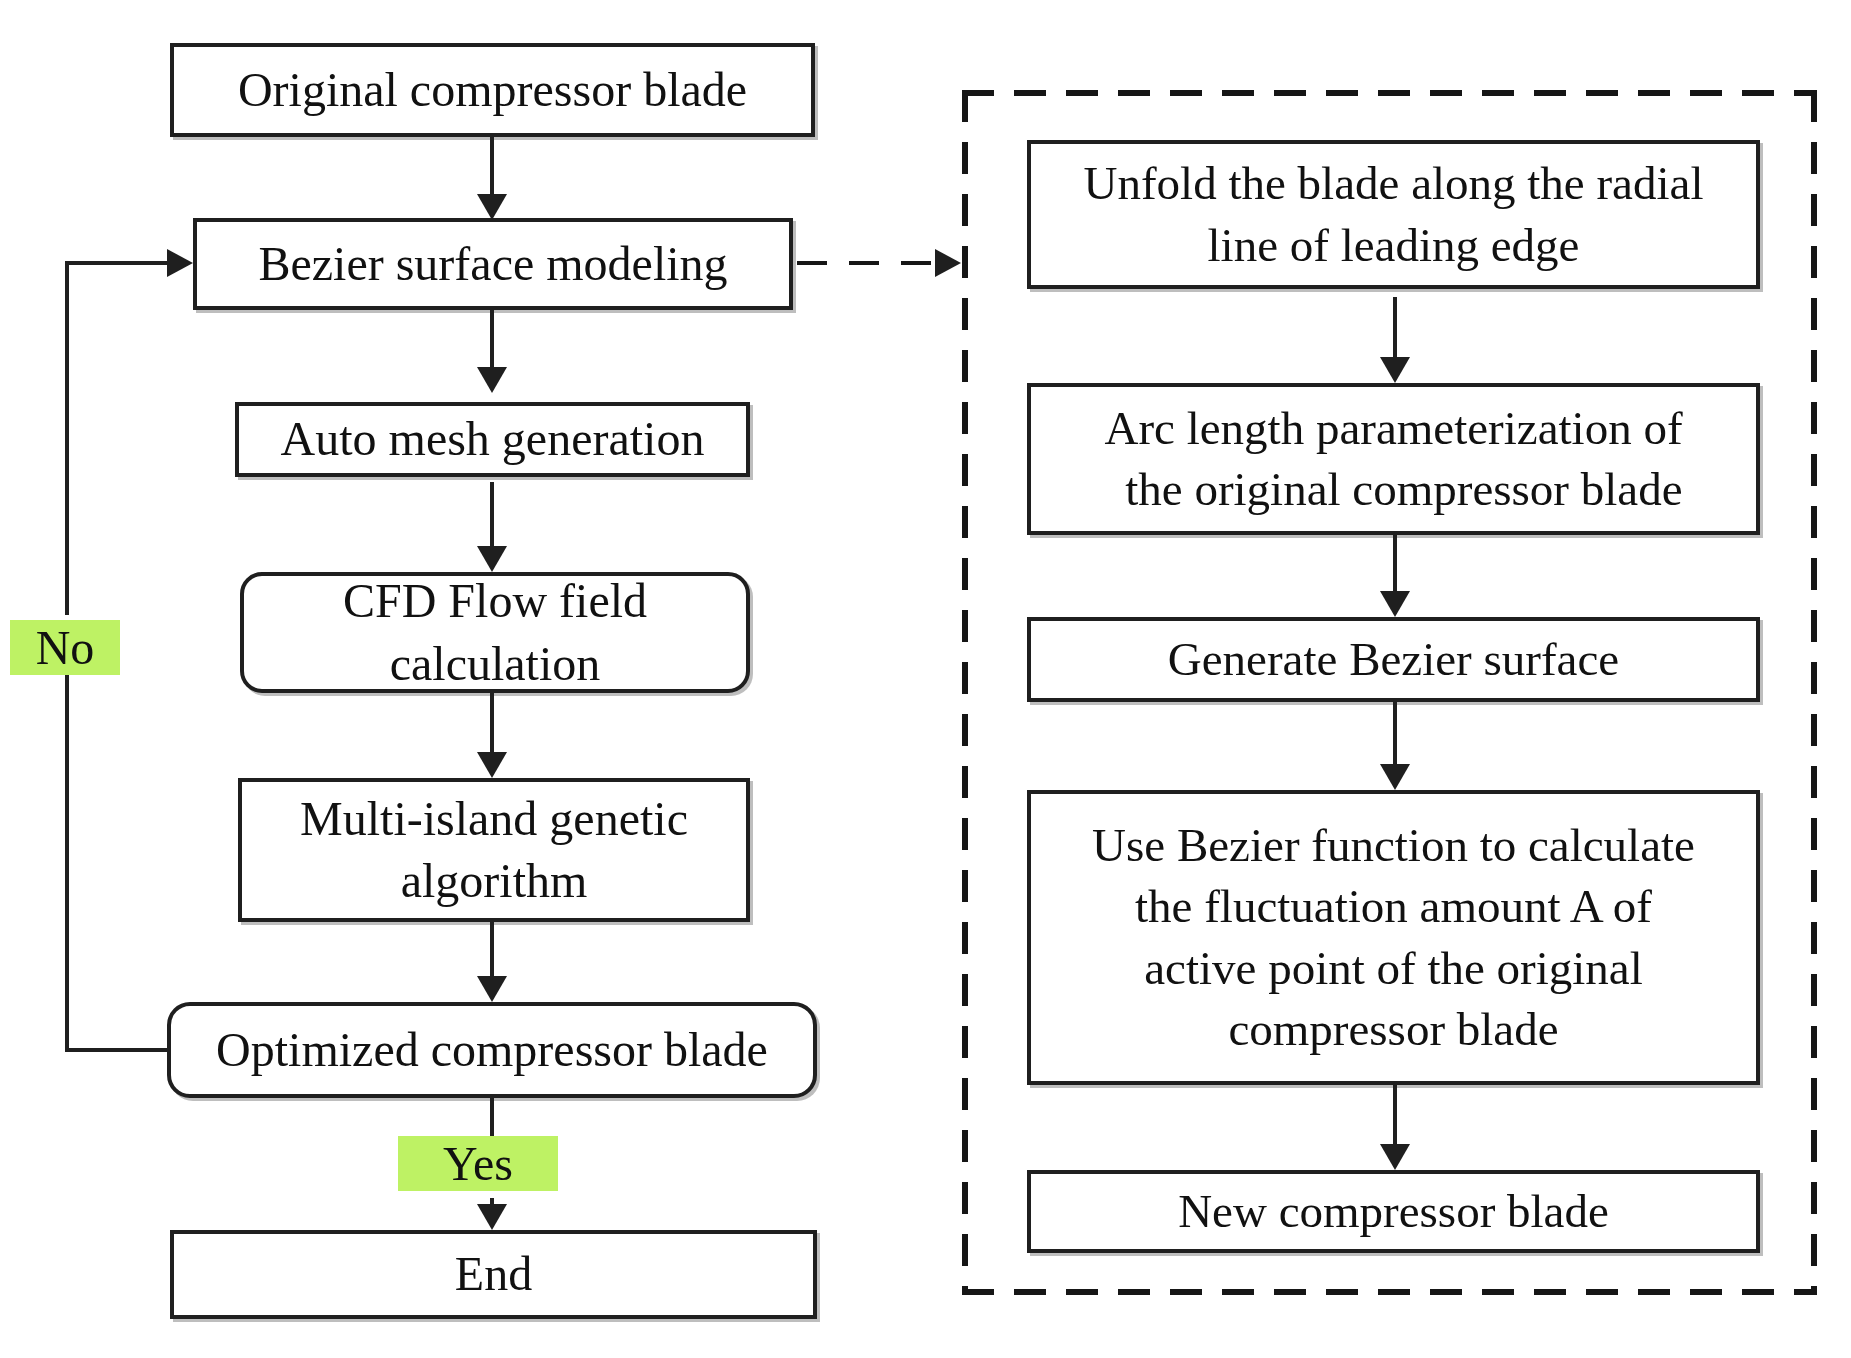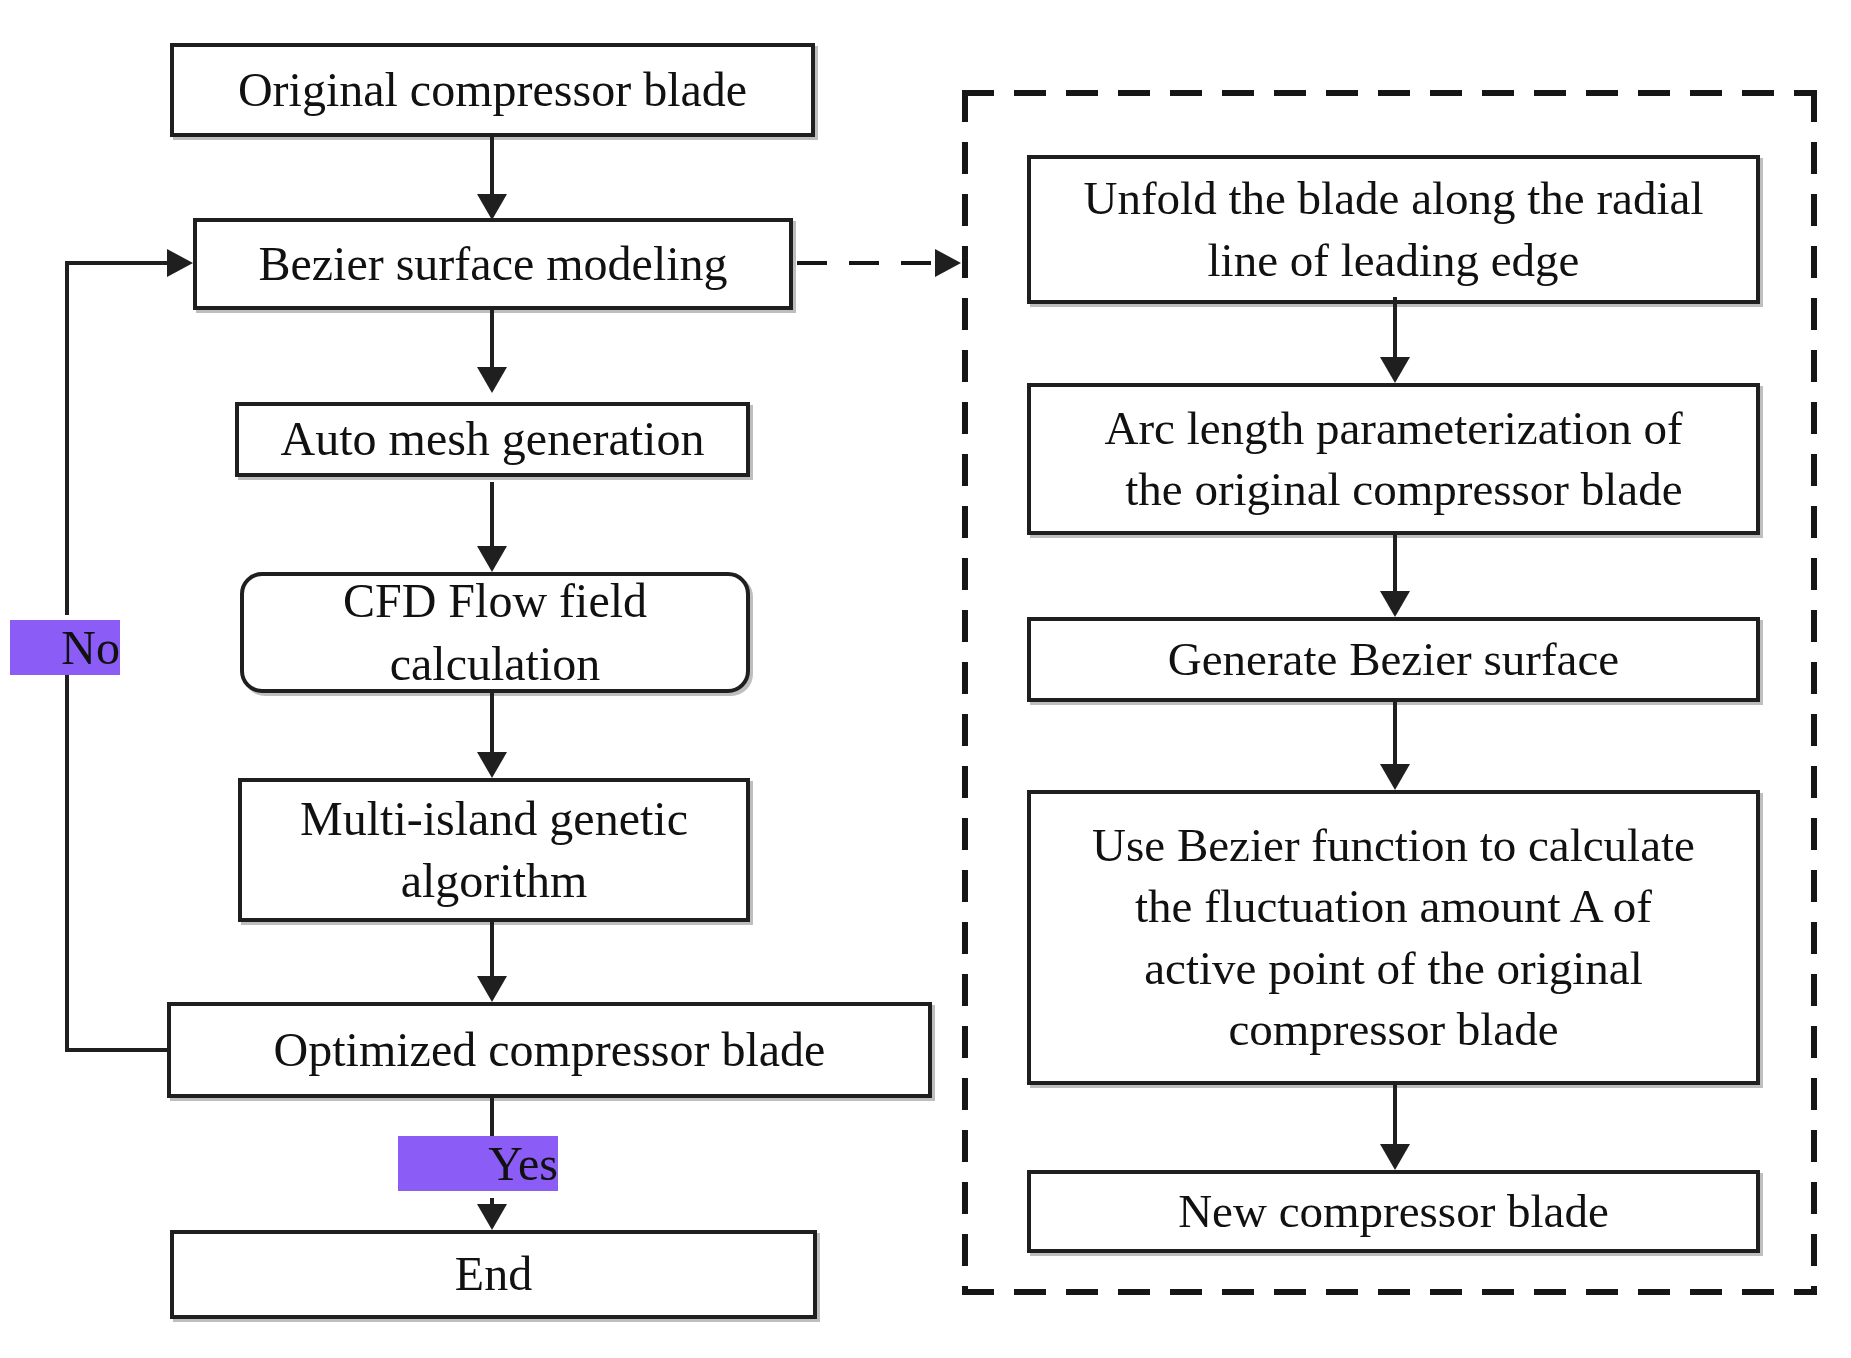--- a/index.html
+++ b/index.html
@@ -16,21 +16,21 @@
   }
   .box.rt{font-size:47px;}
   .vline{position:absolute;width:4px;background:#1f1f1f;}
   .hline{position:absolute;height:4px;background:#1f1f1f;}
   .varrow{position:absolute;width:30px;}
   .varrow .shaft{position:absolute;left:13px;top:0;bottom:22px;width:4px;background:#1f1f1f;}
   .varrow .head{position:absolute;left:0;bottom:0;width:0;height:0;
     border-left:15px solid transparent;border-right:15px solid transparent;border-top:26px solid #1f1f1f;}
   .rhead{position:absolute;width:0;height:0;
     border-top:14px solid transparent;border-bottom:14px solid transparent;border-left:26px solid #1f1f1f;}
-  .edge-label{position:absolute;font-size:48px;text-align:right;background:#8b5cf6;}
+  .edge-label{position:absolute;font-size:48px;text-align:center;background:#bef264;}
   .dash-h{position:absolute;height:6px;
     background:repeating-linear-gradient(to right,#161616 0 32px,transparent 32px 52px);}
   .dash-v{position:absolute;width:6px;
     background:repeating-linear-gradient(to bottom,#161616 0 32px,transparent 32px 52px);}
   .dash-arrow-line{position:absolute;height:4px;
     background:repeating-linear-gradient(to right,#161616 0 30px,transparent 30px 52px);}
 </style>
 </head>
 <body>
 
@@ -41,21 +41,21 @@
   <div class="box" style="left:193px;top:218px;width:600px;height:92px;">Bezier surface modeling</div>
 
   <div class="box" style="left:235px;top:402px;width:515px;height:75px;">Auto mesh generation</div>
 
   <div class="box" style="left:240px;top:572px;width:510px;height:121px;border-radius:22px;">CFD Flow field
 calculation</div>
 
   <div class="box" style="left:238px;top:778px;width:512px;height:144px;">Multi-island genetic
 algorithm</div>
 
-  <div class="box" style="left:167px;top:1002px;width:765px;height:96px;">Optimized compressor blade</div>
+  <div class="box" style="left:167px;top:1002px;width:650px;height:96px;border-radius:23px;">Optimized compressor blade</div>
 
   <div class="box" style="left:170px;top:1230px;width:647px;height:89px;">End</div>
 
   <div class="varrow" style="left:477px;top:137px;height:83px;">
     <div class="shaft"></div>
     <div class="head"></div>
   </div>
   <div class="varrow" style="left:477px;top:310px;height:83px;">
     <div class="shaft"></div>
     <div class="head"></div>
@@ -88,21 +88,21 @@
   <div class="rhead" style="left:167px;top:249px;"></div>
 
   <div class="dash-arrow-line" style="left:797px;top:261px;width:138px;"></div>
   <div class="rhead" style="left:935px;top:249px;"></div>
 
   <div class="dash-h" style="left:962px;top:90px;width:855px;"></div>
   <div class="dash-h" style="left:962px;top:1289px;width:855px;"></div>
   <div class="dash-v" style="left:962px;top:90px;height:1205px;"></div>
   <div class="dash-v" style="left:1811px;top:90px;height:1205px;"></div>
 
-  <div class="box rt" style="left:1027px;top:155px;width:733px;height:149px;">Unfold the blade along the radial
+  <div class="box rt" style="left:1027px;top:140px;width:733px;height:149px;">Unfold the blade along the radial
 line of leading edge</div>
 
   <div class="box rt" style="left:1027px;top:383px;width:733px;height:152px;text-align:right;">Arc length parameterization of
 the original compressor blade</div>
 
   <div class="box rt" style="left:1027px;top:617px;width:733px;height:85px;">Generate Bezier surface</div>
 
   <div class="box rt" style="left:1027px;top:790px;width:733px;height:295px;">Use Bezier function to calculate
 the fluctuation amount A of
 active point of the original

